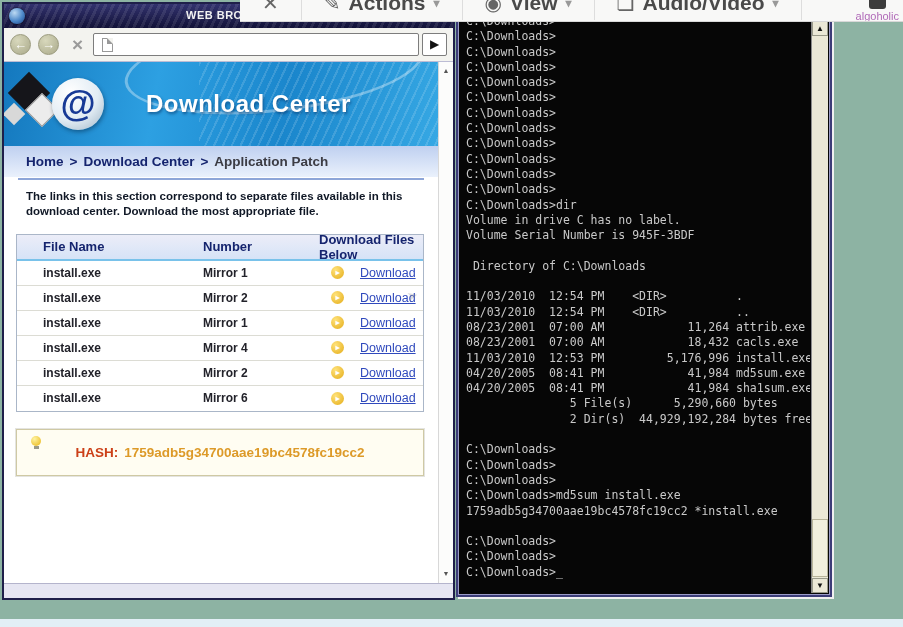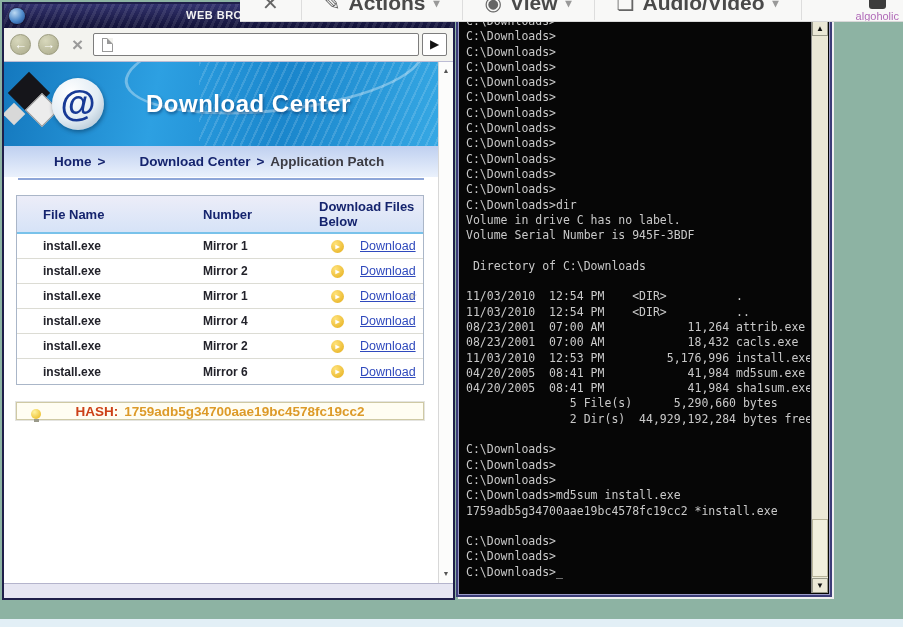--- a/index.html
+++ b/index.html
@@ -46,40 +46,40 @@
   .diamond{position:absolute;transform:rotate(45deg);}
   .d1{left:10px;top:16px;width:30px;height:30px;background:#15151a;}
   .d2{left:26px;top:36px;width:24px;height:24px;background:#ececec;border:1px solid #999;}
   .d3{left:2px;top:44px;width:16px;height:16px;background:#d8d8d8;}
   .sphere{position:absolute;left:48px;top:16px;width:52px;height:52px;border-radius:50%;background:radial-gradient(circle at 35% 28%,#ffffff,#e2ecf4 55%,#9db4c6);box-shadow:1px 2px 4px rgba(0,30,60,.45);text-align:center;}
   .sphere .at{font-size:36px;font-weight:bold;color:#183a96;line-height:52px;}
   #banner-title{position:absolute;left:142px;top:28px;color:#fff;font-size:24px;font-weight:bold;letter-spacing:.5px;text-shadow:1px 2px 3px rgba(0,40,90,.55);}
 
   
   #crumb-bar{height:31px;background:linear-gradient(#bfd0f0,#eaf1fc);display:flex;align-items:center;padding-left:22px;font-size:13.5px;font-weight:bold;}
-  .crumb-link{color:#15246e;margin-left:28px;} .crumb-cur{color:#3c3c44;}
+  .crumb-link{color:#15246e;} .crumb-cur{color:#3c3c44;}
   .crumb-sep{color:#15246e;margin:0 6px;}
   #crumb-divider{height:0;border-top:2px solid #8ea6d8;margin:1px 14px 0 14px;}
 
   #desc{padding:9px 26px 0 22px;font-size:11.5px;font-weight:bold;color:#101826;line-height:1.3;}
 
   
   #dl-table{margin:15px 14px 0 12px;border:1px solid #aab6c8;}
-  .t-head{display:flex;height:38px;background:linear-gradient(#eckälla,#d6e3f7);background:linear-gradient(#ecedf8,#d6e3f7);border-bottom:2px solid #79c2ea;align-items:center;font-size:13px;font-weight:bold;color:#15246e;}
+  .t-head{display:flex;height:26px;background:linear-gradient(#eckälla,#d6e3f7);background:linear-gradient(#ecedf8,#d6e3f7);border-bottom:2px solid #79c2ea;align-items:center;font-size:13px;font-weight:bold;color:#15246e;}
   .t-row{display:flex;height:25px;align-items:center;background:#fff;border-bottom:1px solid #dcdcd4;font-size:12px;color:#22222a;font-weight:bold;}
   .t-row:last-child{border-bottom:0;}
   .c1{width:150px;padding-left:26px;}
   .c2{width:140px;padding-left:36px;}
   .c3{flex:1;display:flex;align-items:center;padding-left:24px;}
   .t-head .c3{padding-left:12px;}
   .gold-dot{width:13px;height:13px;border-radius:50%;background:radial-gradient(circle at 35% 30%,#ffe27a,#e4ac18);color:#fff;font-size:8px;line-height:13px;text-align:center;margin-right:8px;}
   .dl-link{color:#2f49bd;text-decoration:underline;font-weight:normal;font-size:12.5px;margin-left:8px;}
 
   
-  #hash-box{margin:17px 14px 0 12px;height:18px;background:#fffdf2;border:1px solid #cfc9a4;box-shadow:0 0 0 1px #e4e4e0;display:flex;align-items:center;position:relative;}
+  #hash-box{margin:17px 14px 0 12px;height:47px;background:#fffdf2;border:1px solid #cfc9a4;box-shadow:0 0 0 1px #e4e4e0;display:flex;align-items:center;position:relative;}
   .bulb{position:absolute;left:14px;top:6px;width:10px;height:11px;}
   .bulb .g{width:10px;height:10px;border-radius:50%;background:radial-gradient(circle at 35% 30%,#fff3a0,#e8b414);}
   .bulb .b{width:5px;height:3px;background:#9a9a8a;margin:0 auto;}
   #hash-text{margin:0 auto;font-size:13.5px;font-weight:bold;}
   #hash-label{color:#cc4018;margin-right:6px;}
   #hash-value{color:#dd9a28;}
 
   
   #ghost-cursor{position:absolute;right:20px;top:226px;color:#888;opacity:.28;font-size:13px;transform:rotate(-15deg);}
 
@@ -128,20 +128,21 @@
           <div id="banner-title">Download Center</div>
         </div>
         <div id="crumb-bar">
             <span class="crumb-link">Home</span>
             <span class="crumb-sep">&gt;</span>
             <span class="crumb-link">Download Center</span>
             <span class="crumb-sep">&gt;</span>
             <span class="crumb-cur">Application Patch</span>
           </div>
         <div id="crumb-divider"></div>
+        <div id="desc">The links in this section correspond to separate files available in this download center. Download the most appropriate file.</div>
 
         <div id="dl-table">
           <div class="t-head">
             <div class="c1">File Name</div>
             <div class="c2">Number</div>
             <div class="c3">Download Files Below</div>
           </div>
           <div id="table-rows">
               <div class="t-row">
                 <div class="c1">install.exe</div>

